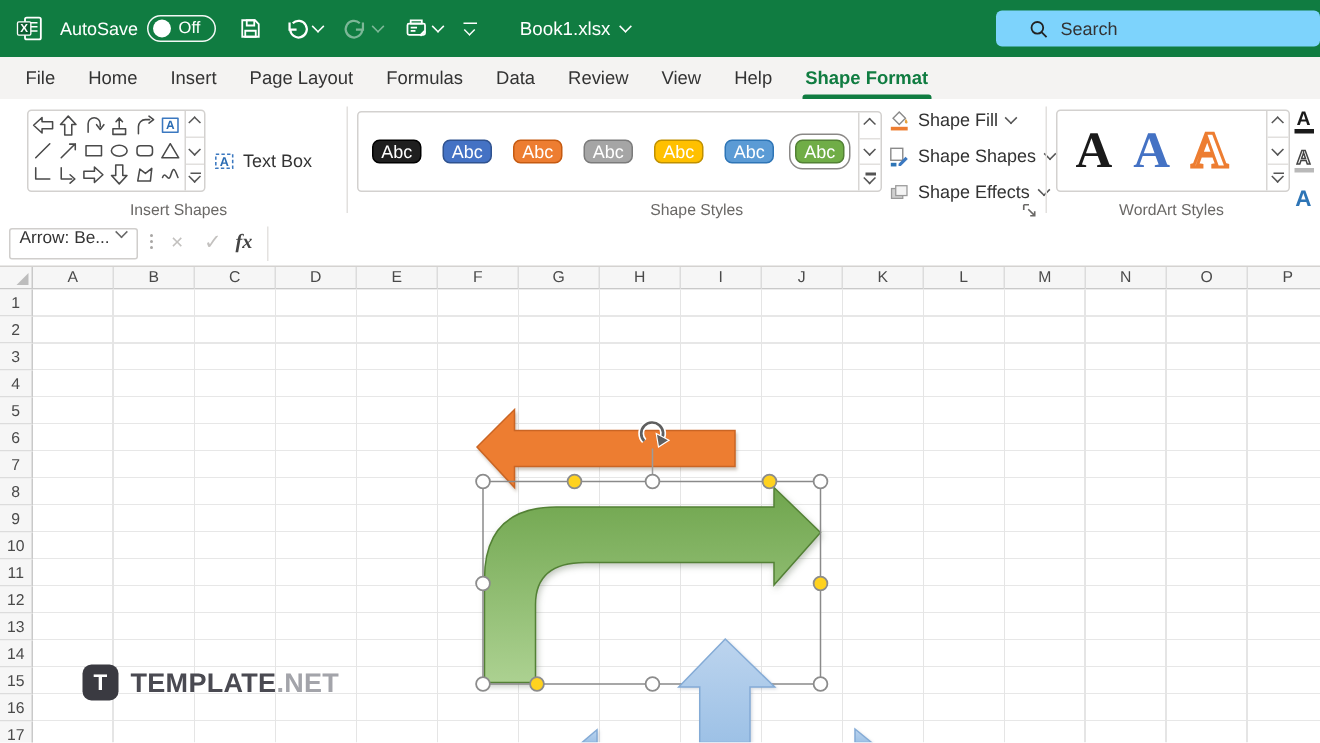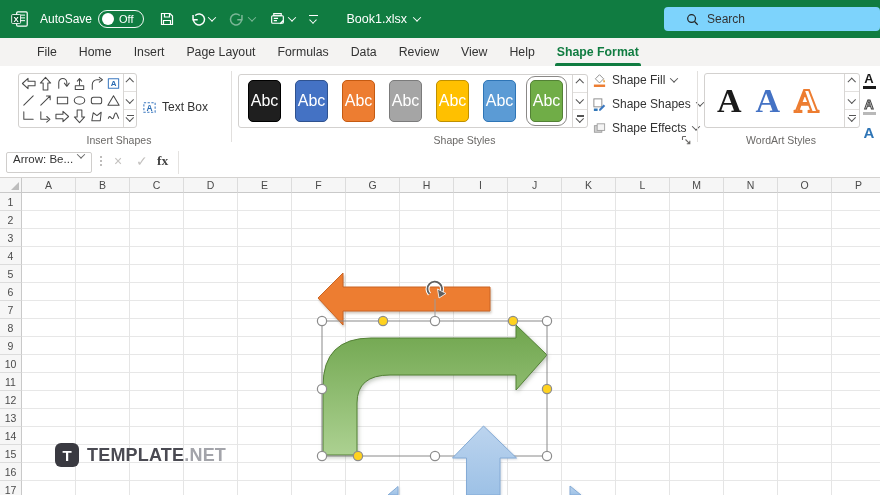--- a/index.html
+++ b/index.html
@@ -15,21 +15,21 @@
   .knob{width:12px;height:12px;border-radius:50%;background:#fff}
   .caret{display:inline-block;width:5px;height:5px;border-right:1.4px solid currentColor;
          border-bottom:1.4px solid currentColor;transform:rotate(45deg) translate(-1px,-1px)}
   .dim{opacity:.45}
   .bookname{margin-left:22px;display:flex;align-items:center;gap:7px;font-size:12.5px}
   .search{position:absolute;left:664px;top:7px;width:216px;height:24px;background:#7dd3fc;
           border-radius:4px;display:flex;align-items:center;color:#333;font-size:12px;cursor:text}
   .search svg{margin:0 8px 0 22px}
   
   .tabrow{position:absolute;left:0;top:38px;width:880px;height:28px;background:#f4f3f2;
-          display:flex;align-items:stretch;font-size:12.3px;color:#333;padding-left:26px;box-sizing:border-box}
+          display:flex;align-items:stretch;font-size:12.3px;color:#333;padding-left:6px;box-sizing:border-box}
   .tab{display:flex;align-items:center;padding:0 11px;cursor:pointer;position:relative;white-space:nowrap}
   .tab.active{color:#107C41;font-weight:700}
   .tab.active::after{content:"";position:absolute;left:9px;right:9px;bottom:0;height:3px;
           background:#107C41;border-radius:2px 2px 0 0}
   
   .ribbon{position:absolute;left:0;top:66px;width:880px;height:82px;background:#fff;
           border-bottom:1px solid #d4d2d0;font-size:12px;color:#333}
   .gdivider{position:absolute;top:5px;bottom:6px;width:1px;background:#e2e0de}
   .grouplabel{position:absolute;bottom:2px;font-size:10.5px;color:#6a6866;text-align:center}
   .gallerybox{position:absolute;border:1px solid #d3d1cf;border-radius:3px;background:#fff;display:flex}
@@ -39,37 +39,37 @@
   .strip{width:14px;border-left:1px solid #d8d6d4;display:flex;flex-direction:column;margin-left:auto}
   .strip>div{flex:1;display:flex;align-items:center;justify-content:center;color:#555;cursor:pointer;position:relative}
   .strip>div+div{border-top:1px solid #e2e0de}
   .c-up{width:4.5px;height:4.5px;border-left:1.3px solid #555;border-top:1.3px solid #555;transform:rotate(45deg) translate(-1px,-1px)}
   .c-dn{width:4.5px;height:4.5px;border-right:1.3px solid #555;border-bottom:1.3px solid #555;transform:rotate(45deg) translate(-1px,-1px)}
   .c-more{display:flex;flex-direction:column;align-items:center;gap:1px}
   .c-more i{display:block;width:7px;height:1.3px;background:#555}
   .rbtn{position:absolute;display:flex;align-items:center;gap:5px;cursor:pointer;height:20px}
   .rbtn .lbl{font-size:12px;color:#333}
   .rbtn .caret{color:#555;margin-left:1px}
-  .swatch{width:33px;height:42px;border-radius:5px;display:flex;align-items:center;justify-content:center;
-          color:#fff;font-size:16px;cursor:pointer;box-sizing:border-box;border:1px solid transparent}
+  .swatch{width:33px;height:16px;border-radius:5px;display:flex;align-items:center;justify-content:center;
+          color:#fff;font-size:12px;cursor:pointer;box-sizing:border-box;border:1px solid transparent}
   .swatch.sel{outline:1.6px solid #8b8987;outline-offset:3px}
   .wa{font-weight:700;font-size:34px;line-height:1;cursor:pointer;font-family:"Liberation Serif",serif}
   .sideA{position:absolute;left:858px;width:22px;height:24px;display:flex;flex-direction:column;
          align-items:center;justify-content:center;cursor:pointer;font-weight:700;font-size:13px;line-height:1}
   .sideA .bar{width:13px;height:3px;margin-top:1px}
   
   .formrow{position:absolute;left:0;top:148px;width:880px;height:30px;background:#fff;
            border-bottom:1px solid #d4d2d0;box-sizing:border-box}
   .namebox{position:absolute;left:6px;top:4px;width:86px;height:21px;border:1px solid #d0cecc;border-radius:2px;
            display:flex;align-items:flex-start;font-size:11.5px;color:#333;padding-left:6px;box-sizing:border-box;cursor:pointer}
   .namebox .caret{margin-left:auto;margin-right:7px;color:#666}
   .dots{position:absolute;left:100px;top:8px;display:flex;flex-direction:column;gap:2px}
   .dots i{width:2px;height:2px;background:#a8a6a4;border-radius:50%}
   .fxmark{position:absolute;top:5px;font-size:14px;color:#c3c1bf;cursor:default}
-  .fxi{position:absolute;left:157px;top:5px;font-size:13.5px;color:#444;
+  .fxi{position:absolute;left:157px;top:5px;font-size:13.5px;color:#444;font-style:italic;
        font-family:"Liberation Serif",serif;cursor:pointer;font-weight:700}
   .formulainput{position:absolute;left:178px;top:3px;right:0;height:23px;background:#fff;
                 border-left:1px solid #e4e2e0;font-size:12px;color:#333}
   
   .corner{position:absolute;left:0;top:178px;width:22px;height:15px;background:#f6f6f6;
           border-right:1px solid #c9c9c9;border-bottom:1px solid #c9c9c9;box-sizing:border-box}
   .corner i{position:absolute;right:2px;bottom:2px;width:0;height:0;
             border-left:8px solid transparent;border-bottom:8px solid #bdbdbd}
   .colheads{position:absolute;left:22px;top:178px;height:15px;display:flex}
   .colhead{width:54px;height:15px;box-sizing:border-box;border-right:1px solid #dcdcdc;border-bottom:1px solid #c9c9c9;

